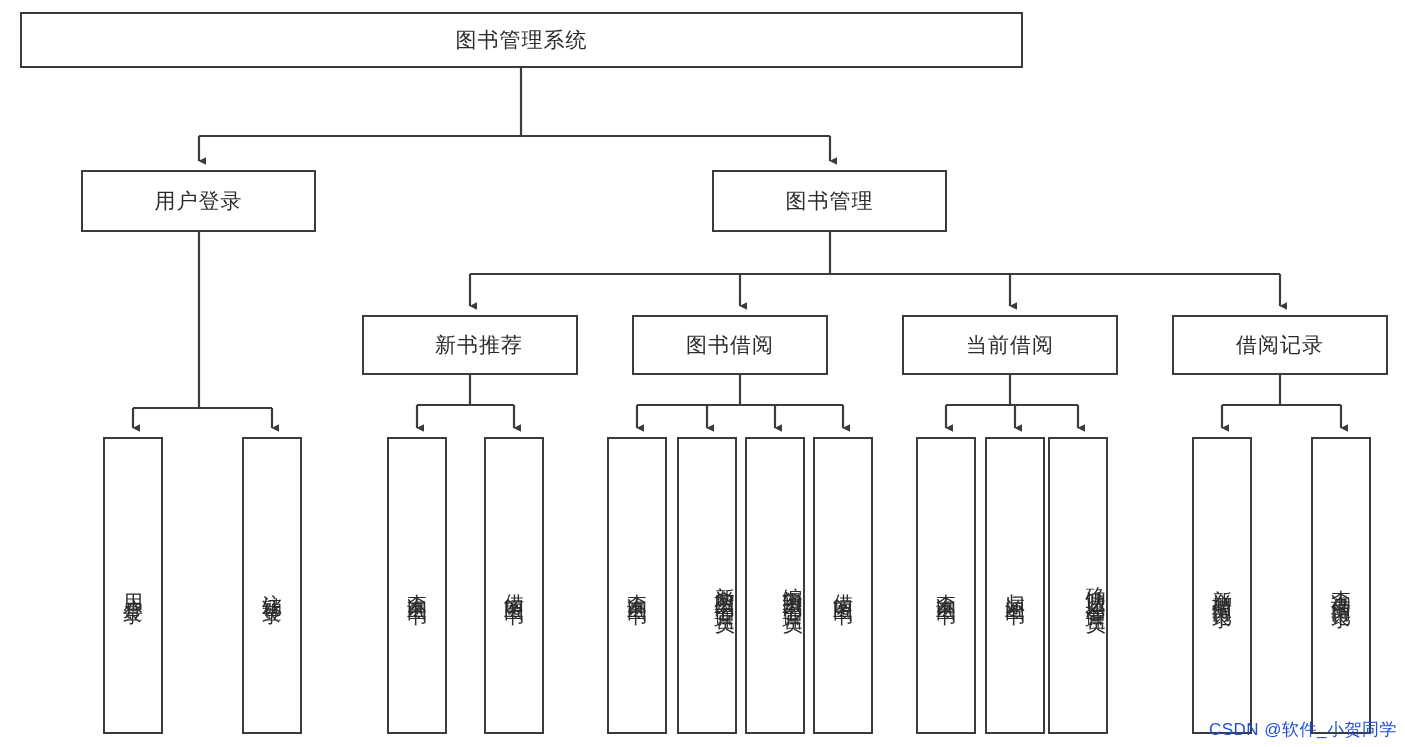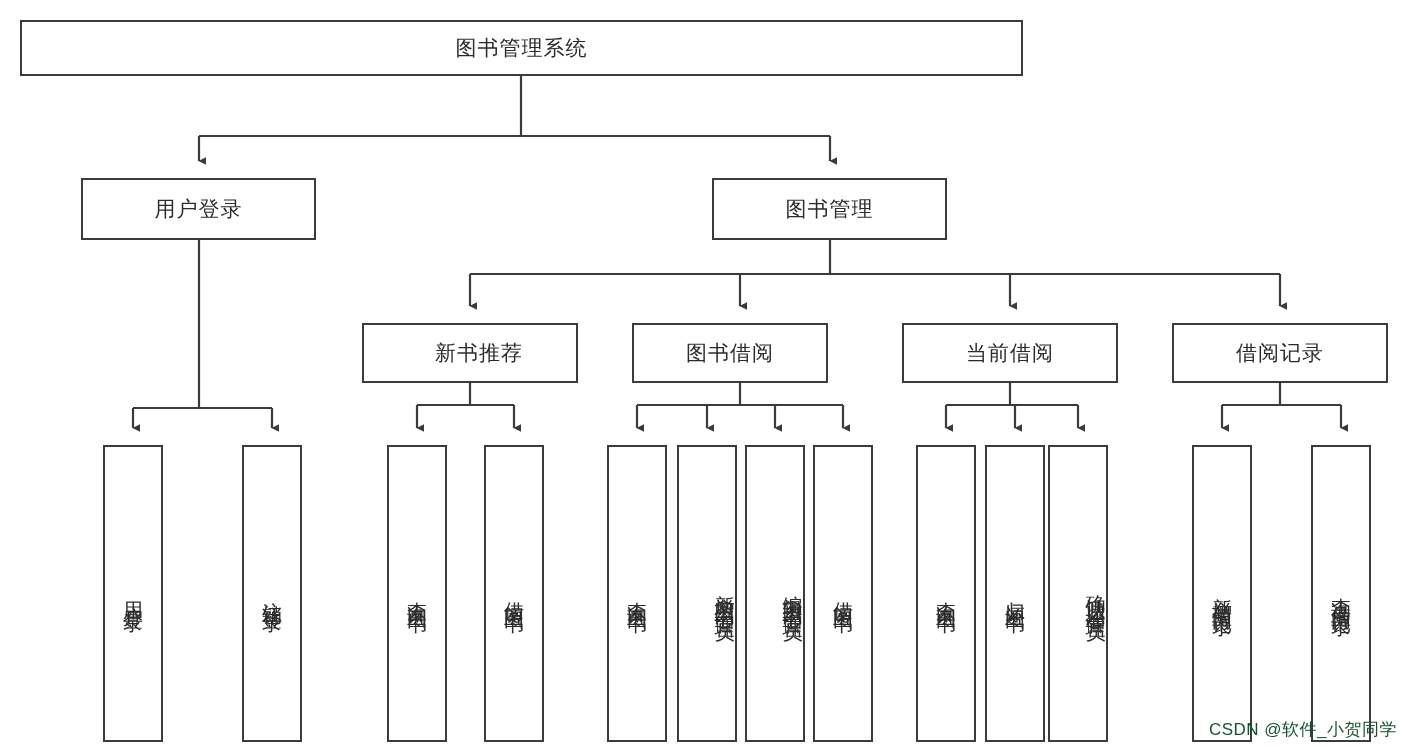--- a/index.html
+++ b/index.html
@@ -27,21 +27,20 @@
   }
   .node {
     position: absolute;
     box-sizing: border-box;
     border: 2px solid #3b3b3b;
     background: #ffffff;
     display: flex;
     align-items: center;
     justify-content: center;
     color: #2b2b2b;
-    margin-top: 8px;
   }
   .node.horiz {
     font-size: 21px;
     letter-spacing: 1px;
   }
   .node.vert {
     font-size: 20px;
     writing-mode: vertical-rl;
     text-orientation: upright;
     letter-spacing: 4px;
@@ -57,21 +56,21 @@
   }
   .node.vert.centered {
     align-items: center;
     padding-top: 0;
   }
   .watermark {
     position: absolute;
     right: 8px;
     bottom: 6px;
     font-size: 17px;
-    color: #14532d;
+    color: #1d4ed8;
     white-space: nowrap;
     letter-spacing: 0.5px;
     text-align: center;
   }
 </style>
 </head>
 <body>
 
 <div id="canvas">
 

